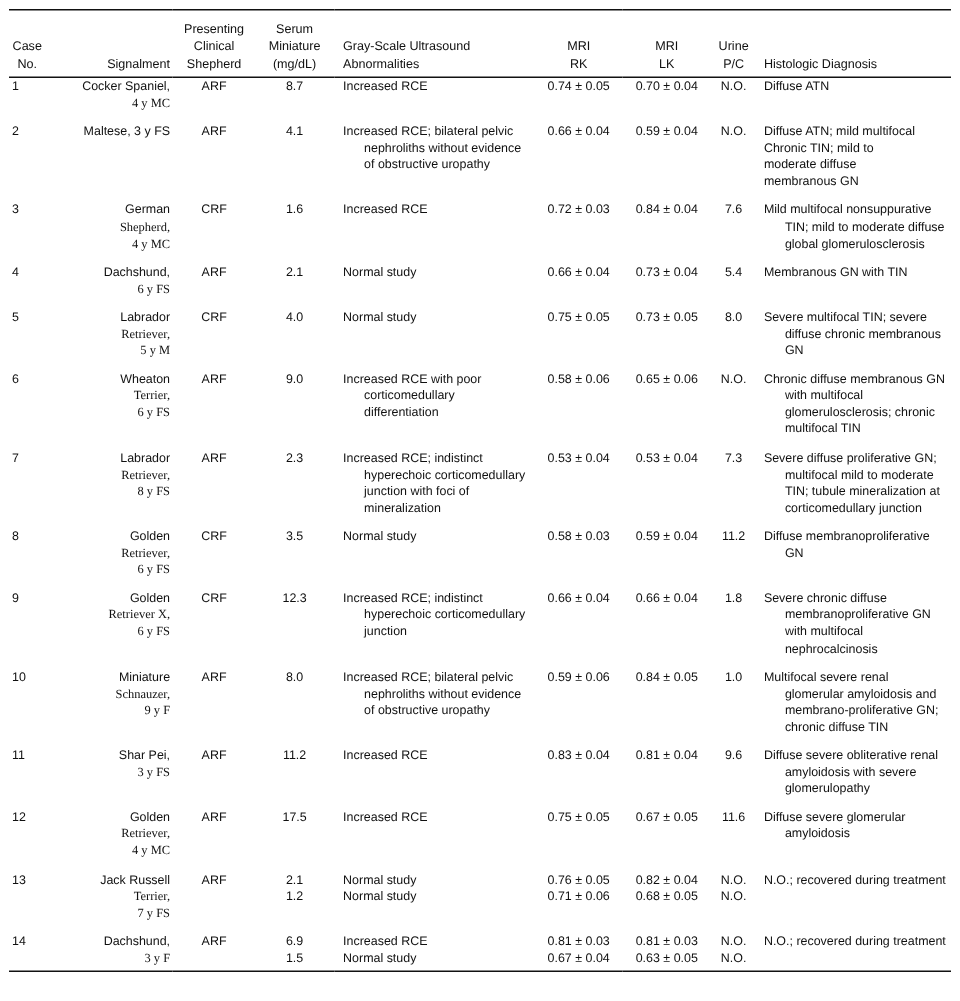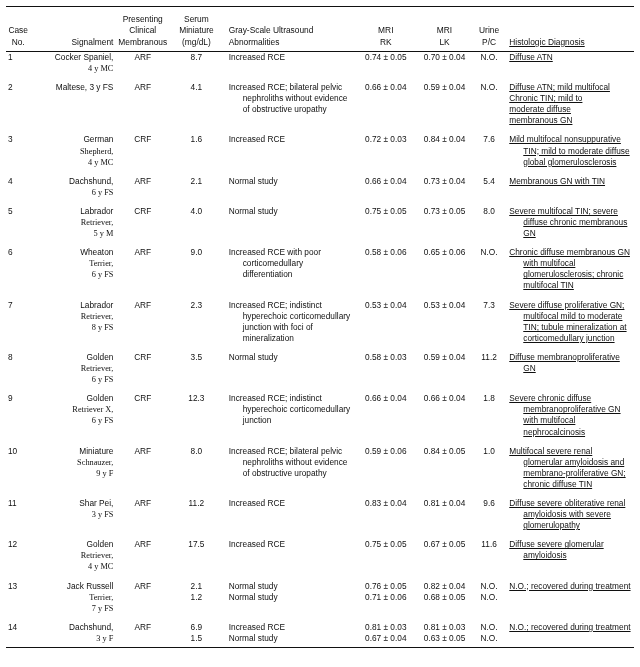--- a/index.html
+++ b/index.html
@@ -71,21 +71,21 @@
   }
 
   .c-case      { width: 26px;   padding-right: 4px; }
   .c-signal    { width: 82px;  text-align: right;   padding-left: 6px; }
   .c-diag      { width: 54px;  text-align: center; }
   .c-creat     { width: 52px;  text-align: center; }
   .c-us        { width: 132px; text-align: left;   padding-left: 6px; }
   .c-mrirk     { width: 58px;  text-align: center; }
   .c-mrilk     { width: 58px;  text-align: center; }
   .c-urine     { width: 30px;  text-align: center; }
-  .c-histo     { width: 128px; text-align: left;   padding-left: 5px; text-decoration: underline; }
+  .c-histo     { width: 128px; text-align: left;   padding-left: 5px; }
 
   
   .hang {
     display: block;
     padding-left: 14px;
     text-indent: -14px;
   }
   
   .indent {
     display: block;
@@ -120,21 +120,21 @@
             <span class="sub-line">Case</span>
             <span class="sub-line">No.</span>
           </th>
         <th class="c-signal">
             <span class="sub-line">&nbsp;</span>
             <span class="sub-line">Signalment</span>
           </th>
         <th class="c-diag">
             <span class="sub-line">Presenting</span>
             <span class="sub-line">Clinical</span>
-            <span class="sub-line">Membranous</span>
+            <span class="sub-line">Shepherd</span>
           </th>
         <th class="c-creat">
             <span class="sub-line">Serum</span>
             <span class="sub-line">Miniature</span>
             <span class="sub-line">(mg/dL)</span>
           </th>
         <th class="c-us">
             <span class="sub-line">Gray-Scale Ultrasound</span>
             <span class="sub-line">Abnormalities</span>
           </th>

